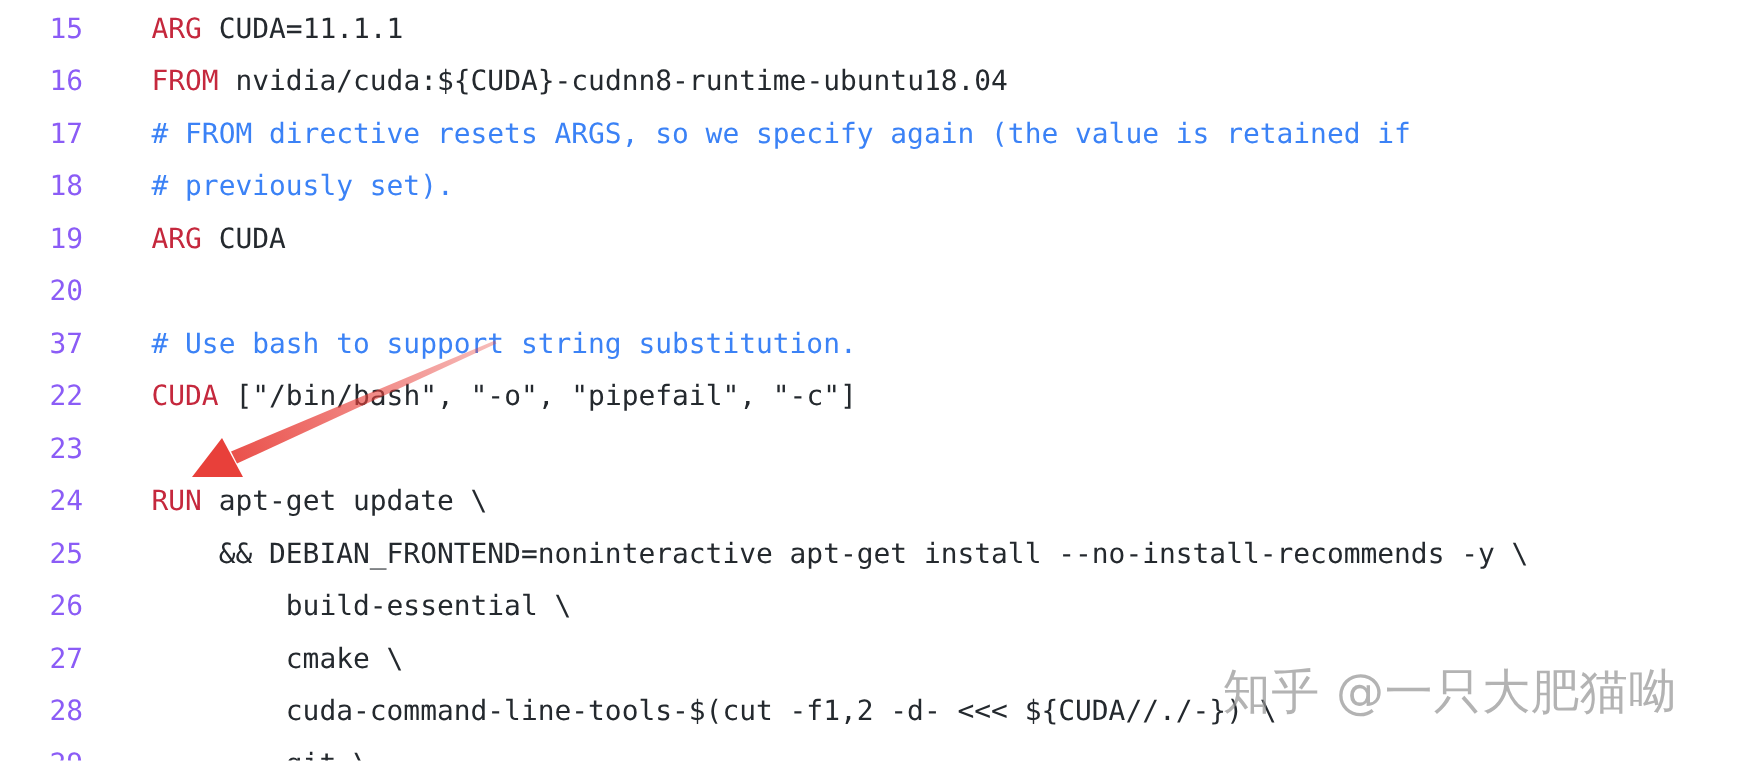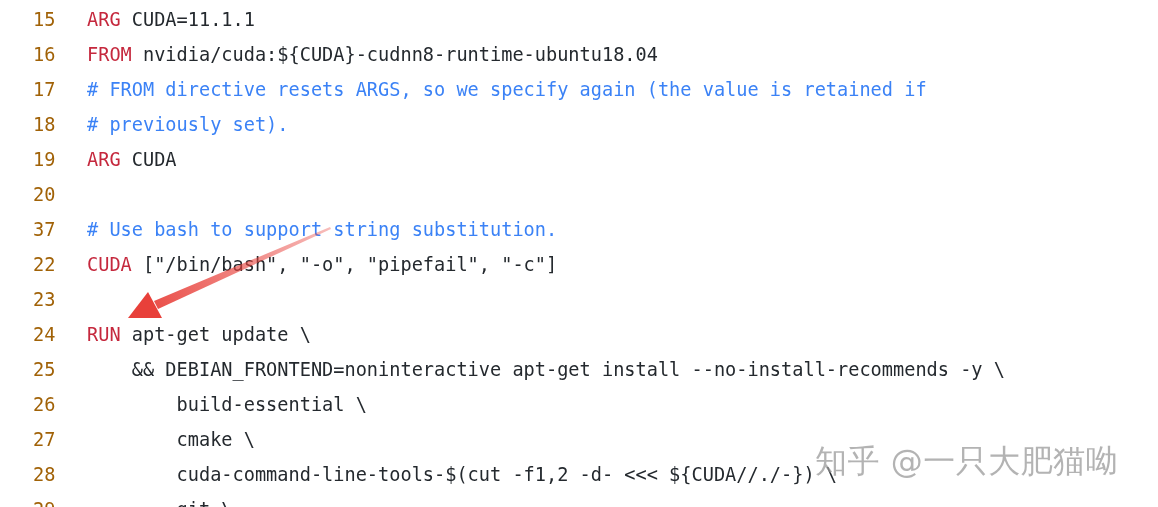--- a/index.html
+++ b/index.html
@@ -24,25 +24,25 @@
       height: 35px;
       line-height: 35px;
       font-family: "DejaVu Sans Mono", "Liberation Mono", monospace;
       font-size: 18.6px;
       white-space: pre;
     }
     .line-num {
       position: absolute;
       left: 33px;
       top: 0;
-      color: #a16207;
+      color: #8b5cf6;
     }
     .line-code {
       position: absolute;
-      left: 87px;
+      left: 101px;
       top: 0;
       color: #24292e;
     }
     .kw { color: #c5283d; }
     .cm { color: #3b82f6; }
     .arrow {
       position: absolute;
       left: 0;
       top: 0;
       pointer-events: none;

